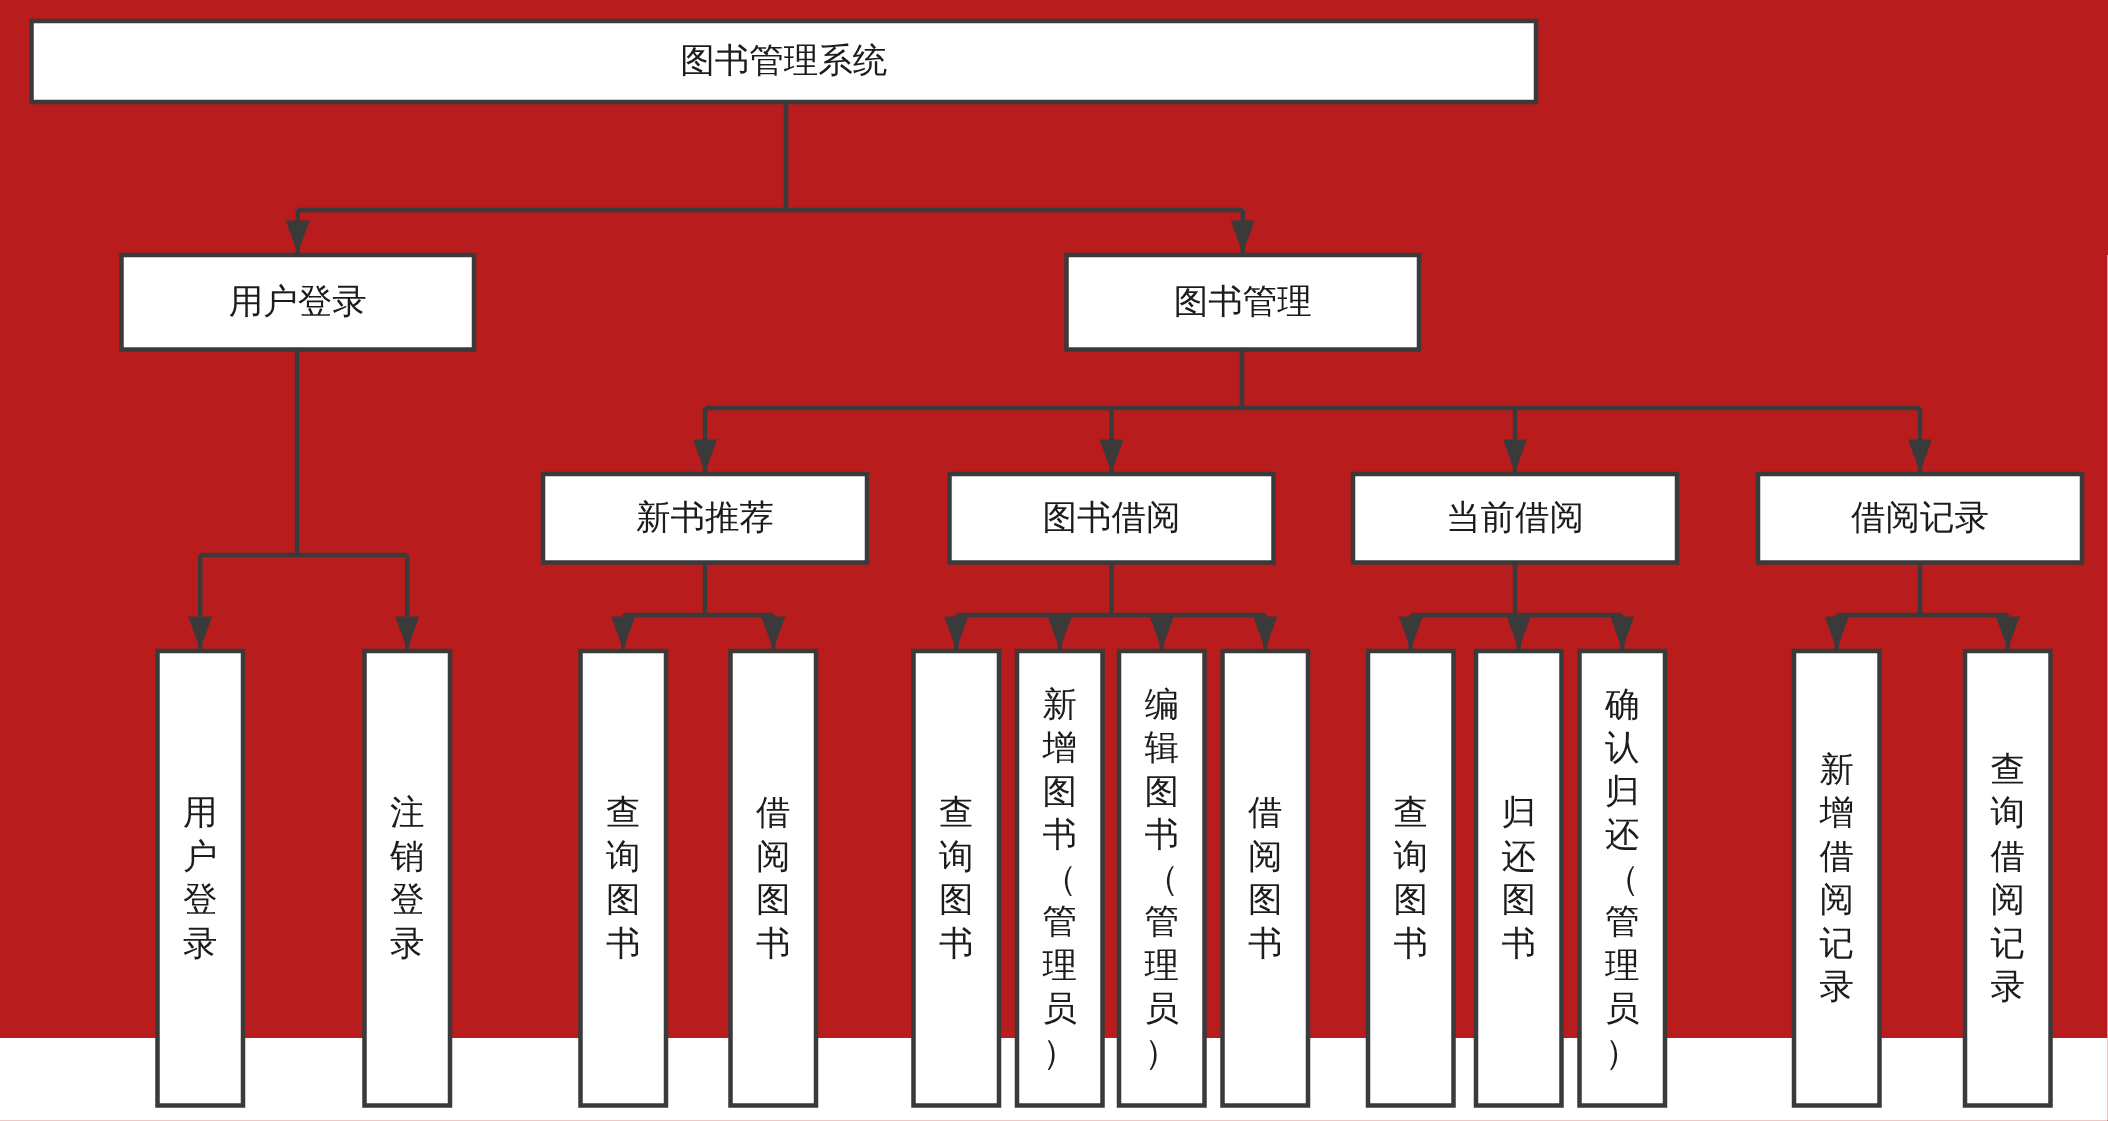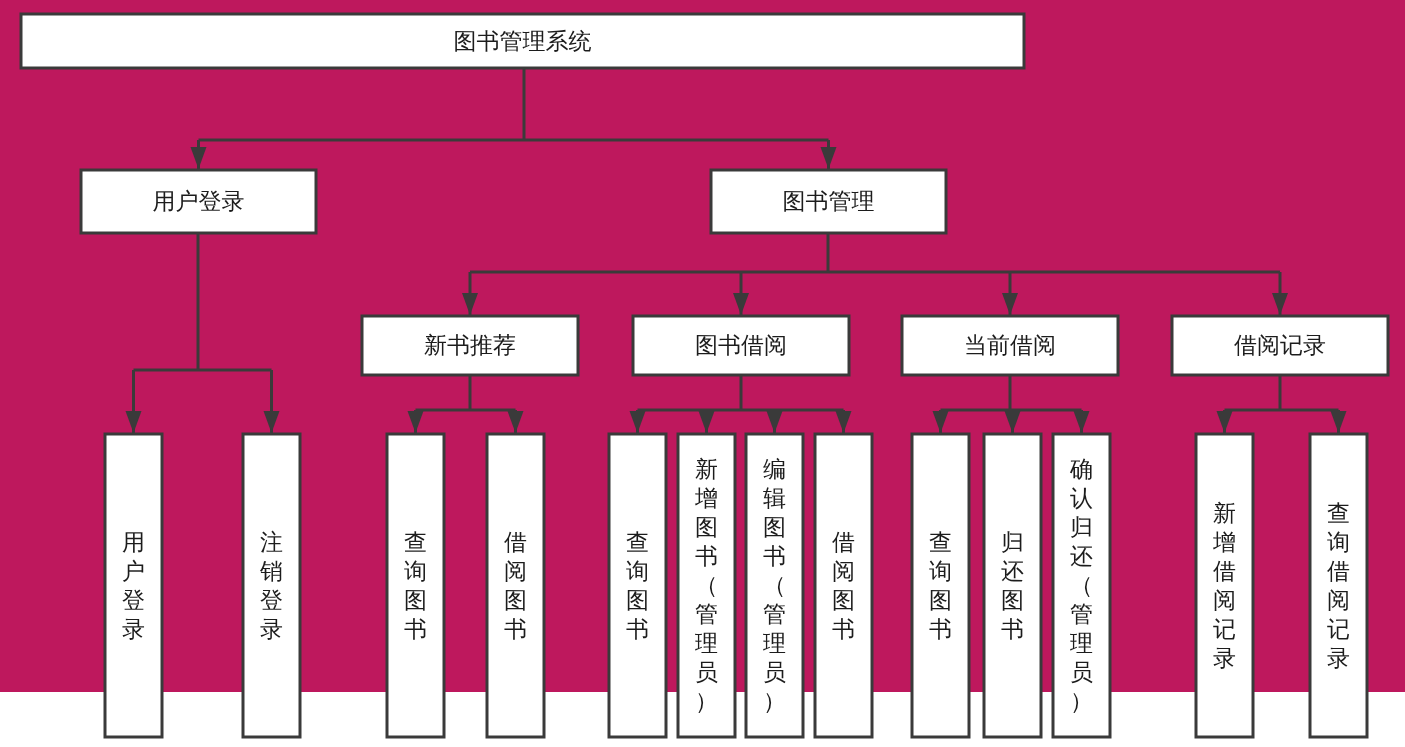--- a/index.html
+++ b/index.html
@@ -11,21 +11,21 @@
   body {
     width: 1405px;
     height: 747px;
     overflow: hidden;
     font-family: "DejaVu Sans", "Liberation Sans", sans-serif;
   }
   #diagram-root {
     position: relative;
     width: 1405px;
     height: 692px;
-    background: #be185d;
+    background: #b91c1c;
   }
   svg#flowchart {
     position: absolute;
     top: 0;
     left: 0;
     width: 1405px;
     height: 747px;
     display: block;
   }
   .node-box {

